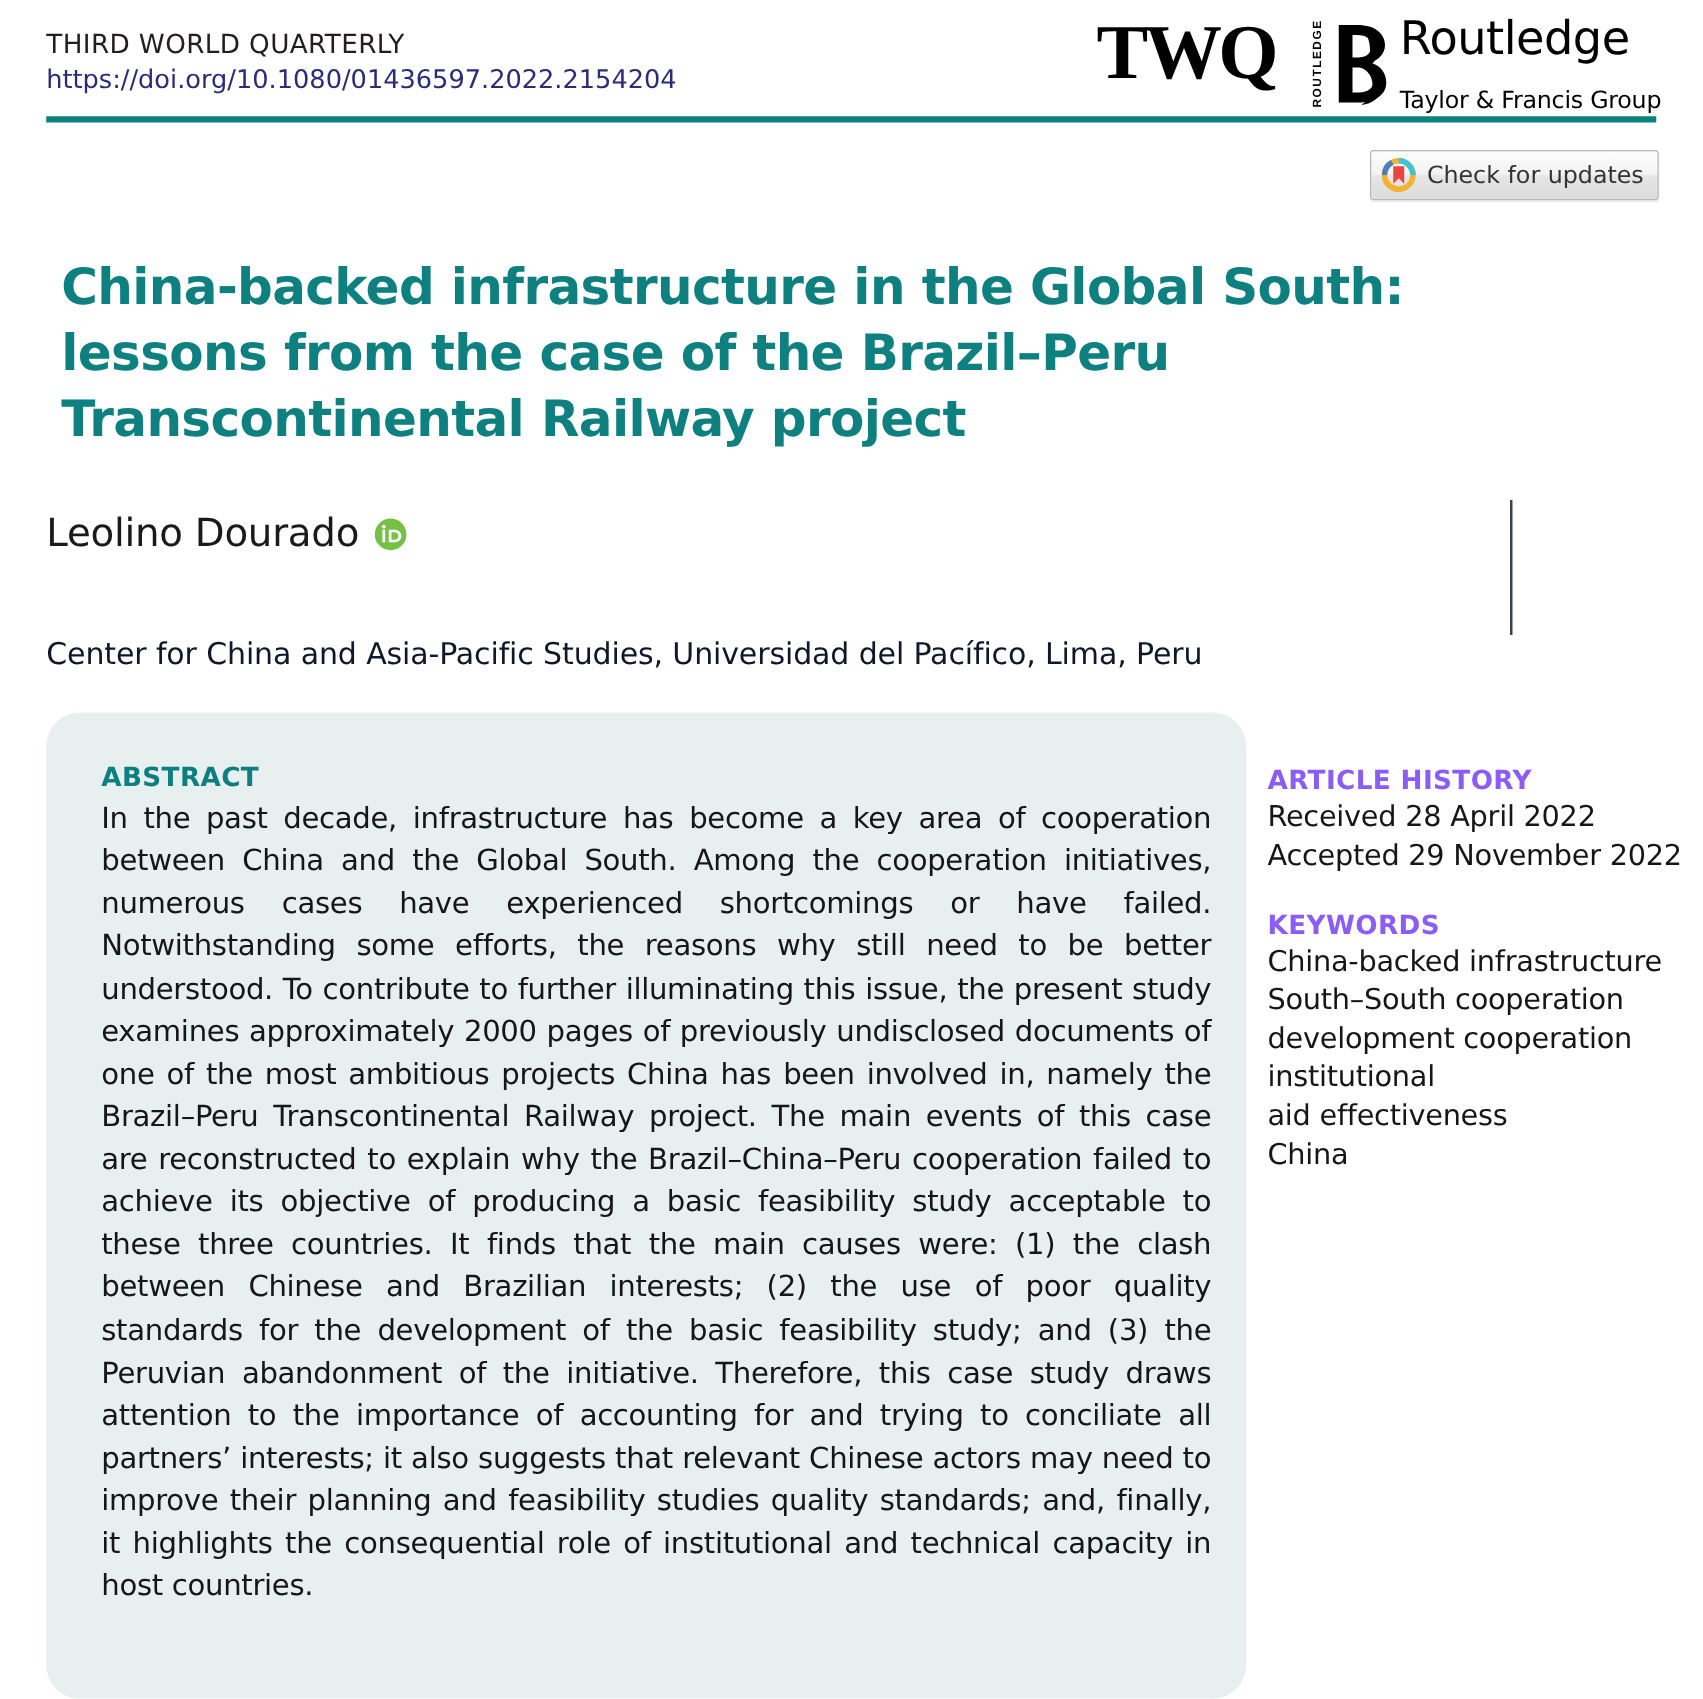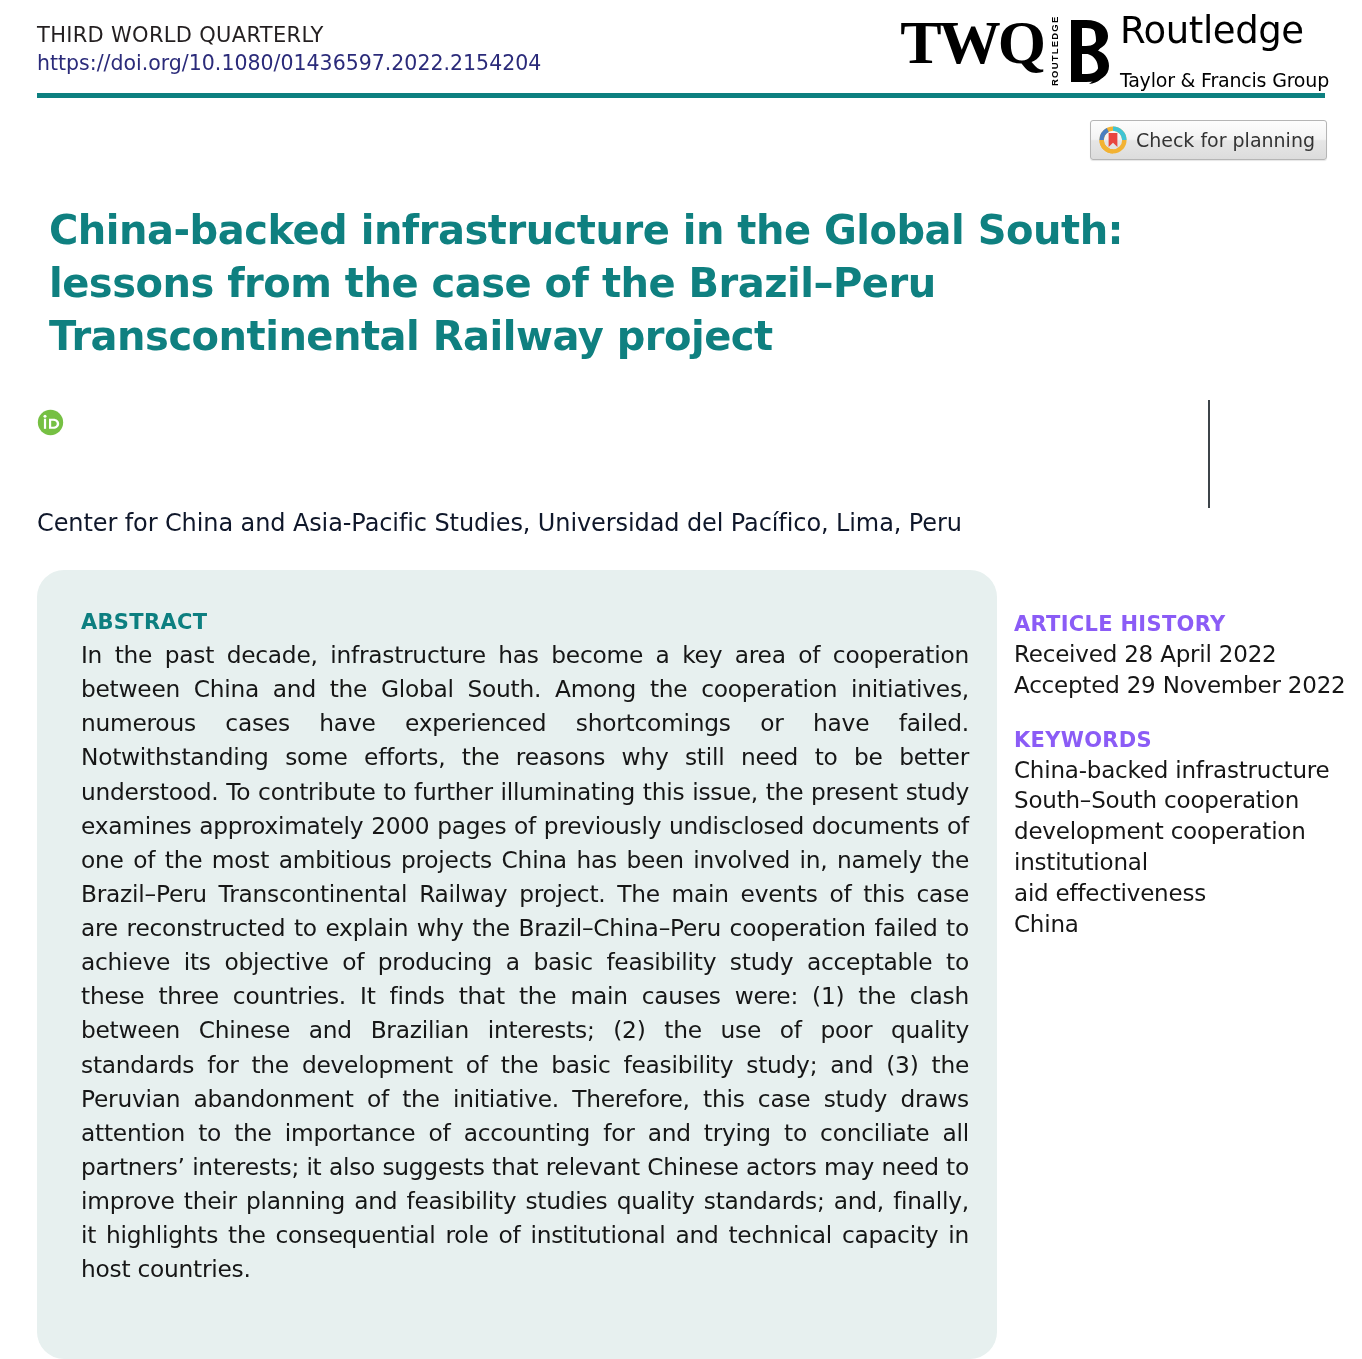--- a/index.html
+++ b/index.html
@@ -52,21 +52,21 @@
     background: #0d8080;
   }
 
   
   .logo-block {
     position: absolute;
     right: 33px;
     top: 12px;
     display: flex;
     align-items: flex-start;
-    gap: 6px;
+    gap: 29px;
   }
   .twq-logo {
     font-family: "Liberation Serif", serif;
     font-weight: bold;
     font-size: 62px;
     line-height: 0.92;
     color: #000;
     letter-spacing: -3px;
     position: relative;
     top: 2px;
@@ -275,26 +275,27 @@
 </div>
 
 <div class="crossmark">
   <svg width="28" height="28" viewBox="0 0 64 64">
     <circle cx="32" cy="32" r="26" fill="none" stroke="#f2b233" stroke-width="10"></circle>
     <path d="M32 6 A26 26 0 0 1 58 32" fill="none" stroke="#3fc4d4" stroke-width="10"></path>
     <path d="M32 58 A26 26 0 0 1 6 32" fill="none" stroke="#f2b233" stroke-width="10"></path>
     <path d="M6 32 A26 26 0 0 1 20 9" fill="none" stroke="#4a7fc1" stroke-width="10"></path>
     <path d="M22 16 h20 v32 l-10 -10 l-10 10 z" fill="#e8463f"></path>
   </svg>
-  <span class="crossmark-label">Check for planning</span>
+  <span class="crossmark-label">Check for updates</span>
 </div>
 
 <h1 class="article-title">China-backed infrastructure in the Global South: lessons from the case of the Brazil–Peru Transcontinental Railway project</h1>
 
 <div class="author-row">
+  <span class="author-name">Leolino Dourado</span>
   <svg class="orcid-icon" viewBox="0 0 32 32">
     <circle cx="16" cy="16" r="15" fill="#76c043"></circle>
     <rect x="8.2" y="11.5" width="2.6" height="12" fill="#ffffff"></rect>
     <circle cx="9.5" cy="8.6" r="1.8" fill="#ffffff"></circle>
     <path fill="#ffffff" d="M14.2 11.5 h5.1 c4.2 0 7 2.6 7 6 0 3.4-2.8 6-7 6 h-5.1 z
                             M16.8 14 v7 h2.3 c2.6 0 4.3-1.4 4.3-3.5 0-2.1-1.7-3.5-4.3-3.5 z"></path>
   </svg>
 </div>
 
 <div class="affiliation">Center for China and Asia-Pacific Studies, Universidad del Pacífico, Lima, Peru</div>

